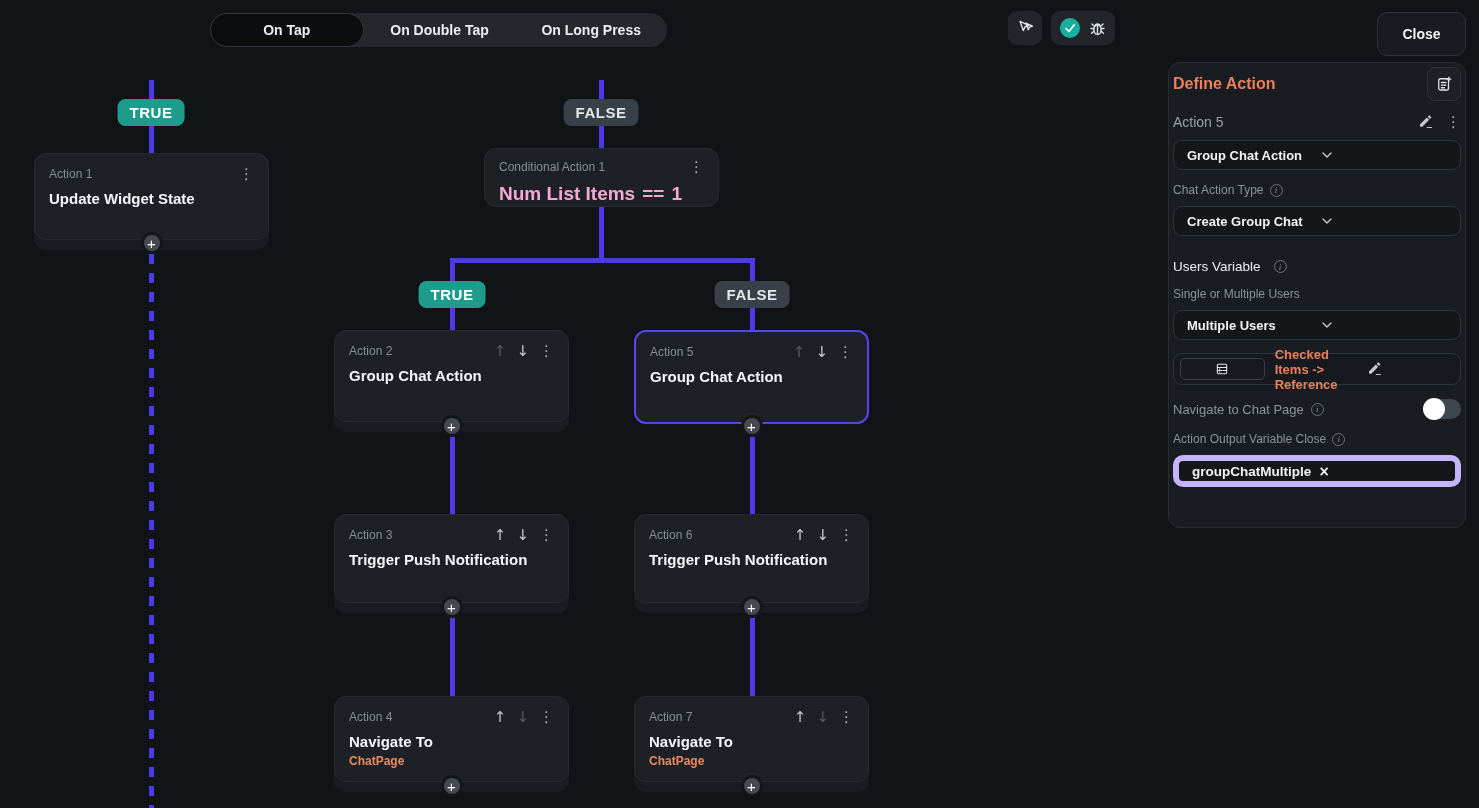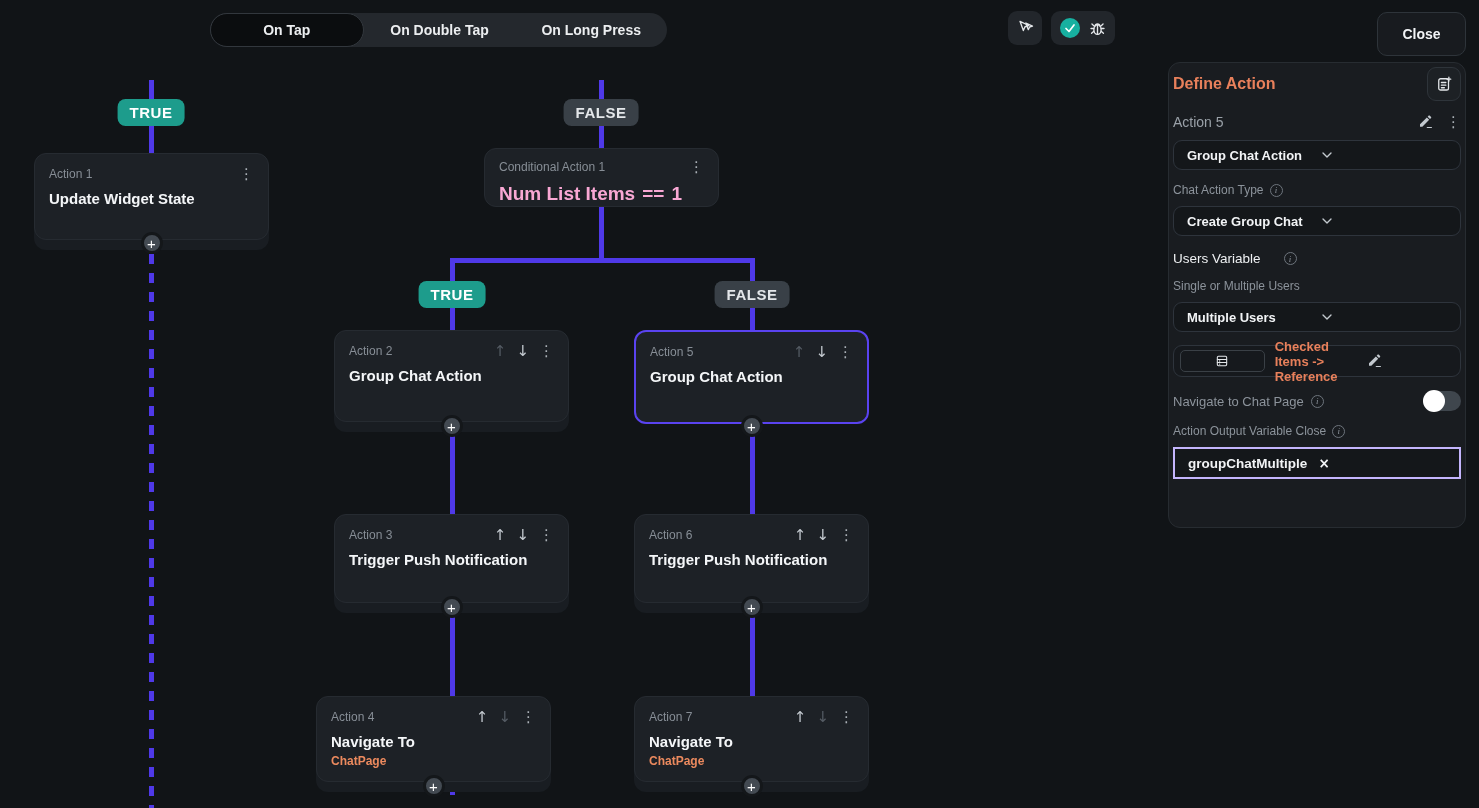--- a/index.html
+++ b/index.html
@@ -69,40 +69,40 @@
     border-radius:9px; display:flex; align-items:center; justify-content:center; cursor:pointer; }
   .action-row { display:flex; align-items:center; margin-top:12px; }
   .action-name { color:#9aa1a8; font-size:14px; flex:1; }
   .action-row .icons { display:flex; align-items:center; gap:12px; }
   .select { margin-top:9px; height:30px; background:#14171a; border:1px solid #2e343c;
     border-radius:9px; display:flex; align-items:center; padding:0 10px 0 13px;
     cursor:pointer; }
   .select span { flex:1; color:#f2f4f6; font-size:13px; font-weight:bold; }
   .field-label { margin-top:13px; color:#8c939b; font-size:12px; display:flex;
     align-items:center; gap:6px; }
-  .section-label { margin-top:15px; color:#eef0f2; font-size:13.5px; display:flex;
-    align-items:center; gap:23px; }
+  .section-label { margin-top:23px; color:#eef0f2; font-size:13.5px; display:flex;
+    align-items:center; gap:13px; }
   .info { width:13px; height:13px; border-radius:50%; border:1px solid #6d747c;
     color:#8c939b; font-size:9px; display:inline-flex; align-items:center;
     justify-content:center; font-family:"Liberation Serif", serif; font-style:italic; }
   .varbtn { margin-top:13px; height:32px; background:#16191d; border:1px solid #2e343c;
     border-radius:9px; display:flex; align-items:center; gap:10px; padding:0 10px 0 6px;
     cursor:pointer; }
   .varbtn .tblbox { width:22px; height:22px; border:1px solid #3a4046; border-radius:5px;
     display:flex; align-items:center; justify-content:center; }
   .varbtn span { flex:1; color:#e8805b; font-size:13px; font-weight:bold; }
   .toggle-row { margin-top:14px; display:flex; align-items:center; }
   .toggle-label { color:#8c939b; font-size:13px; display:flex; align-items:center;
     gap:7px; flex:1; }
   .toggle { width:38px; height:20px; border-radius:10px; background:#3f464d;
     position:relative; cursor:pointer; }
   .toggle .knob { position:absolute; left:0px; top:-1px; width:22px; height:22px;
     border-radius:50%; background:#fff; }
-  .input { margin-top:9px; height:32px; background:#14171a; border:2px solid #c4b5fd;
-    border-radius:0; display:flex; align-items:center; padding:0 10px 0 13px; }
+  .input { margin-top:9px; height:32px; background:#14171a; border:6px solid #c4b5fd;
+    border-radius:10px; display:flex; align-items:center; padding:0 10px 0 13px; }
   .input span { flex:1; color:#f2f4f6; font-size:13.5px; font-weight:bold; }
   .clear-x { color:#aab0b6; font-size:16px; cursor:pointer; font-family:"DejaVu Sans", sans-serif; }
   svg { display:block; }
 </style>
 </head>
 <body>
 
 <div class="stage">
 
   <div class="tabset">
@@ -235,21 +235,21 @@
           <span class="arrow">↓</span>
           <span class="kebab">⋮</span>
         </span>
       </div>
       <div class="node-title">Trigger Push Notification</div>
     </div>
     <div class="node-footer"></div>
     <div class="plus-btn" style="bottom:-5px;">+</div>
   </div>
 
-  <div class="node" style="left:316px; top:696px;">
+  <div class="node" style="left:334px; top:696px;">
     <div class="node-body" style="height:86px;">
       <div class="node-head">
         <span class="node-label">Action 4</span>
         <span class="node-icons">
           <span class="arrow">↑</span>
           <span class="arrow dim">↓</span>
           <span class="kebab">⋮</span>
         </span>
       </div>
       <div class="node-title">Navigate To</div>

